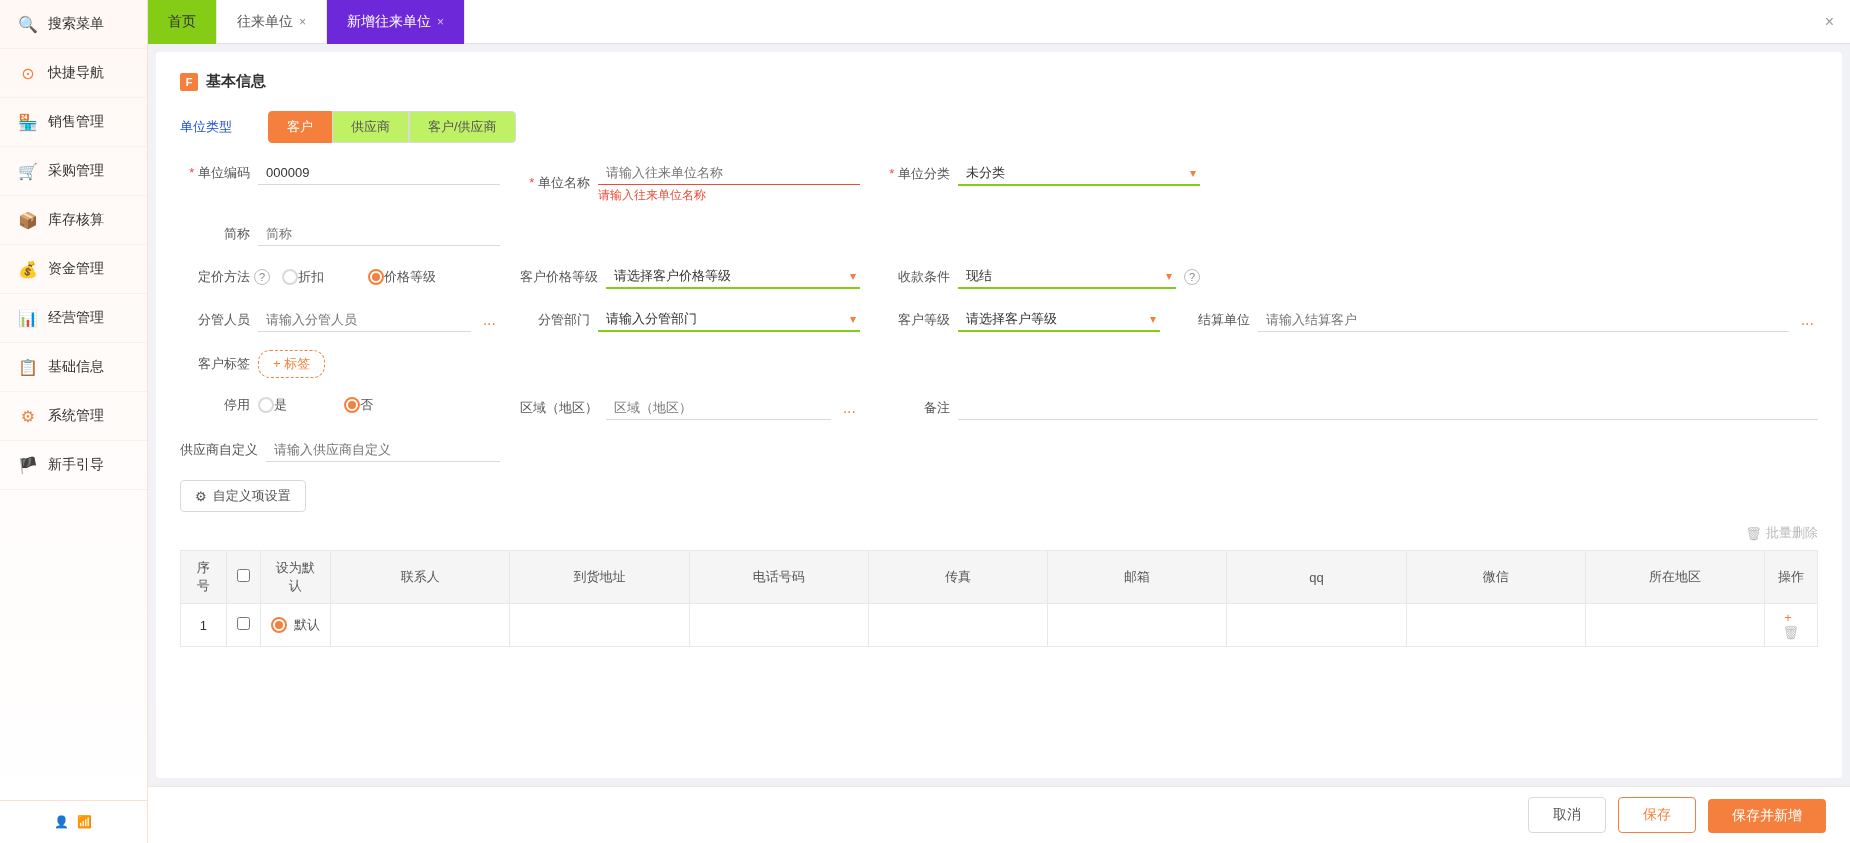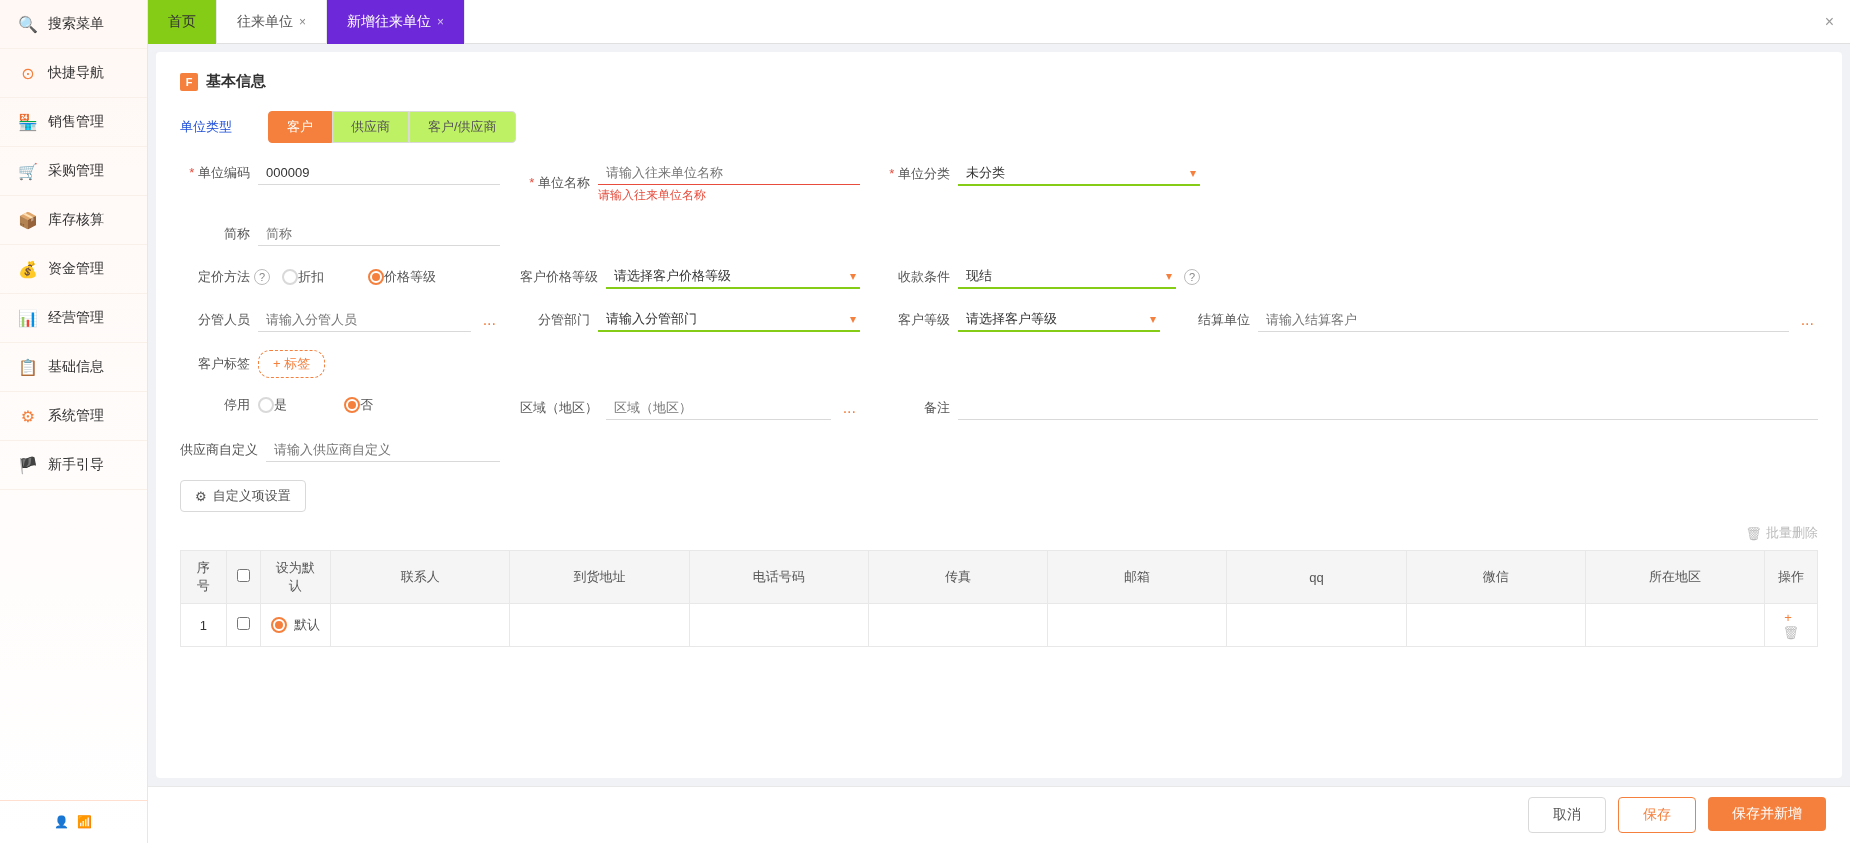--- a/index.html
+++ b/index.html
@@ -320,21 +320,21 @@
       outline: none;
       width: 100%;
       text-align: center;
       background: transparent;
       font-size: 13px;
     }
 
     
     .bottom-bar {
       display: flex;
-      align-items: flex-start;
+      align-items: flex-end;
       justify-content: flex-end;
       gap: 12px;
       padding: 10px 24px;
       background: #fff;
       border-top: 1px solid #e8e8e8;
     }
     .btn-cancel {
       padding: 8px 24px;
       border: 1px solid #d9d9d9;
       background: #fff;

